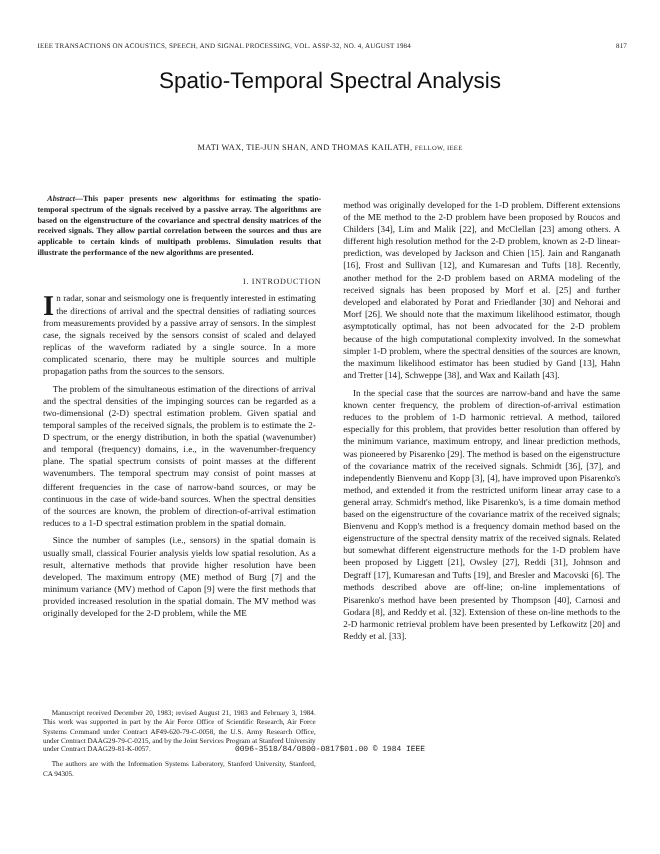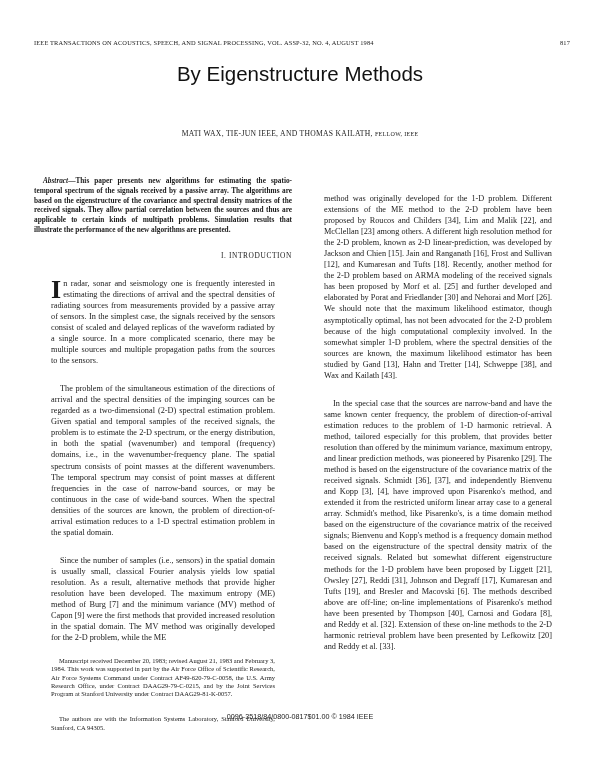--- a/index.html
+++ b/index.html
@@ -14,43 +14,43 @@
     .authors { position: absolute; top: 129px; left: 0; width: 600px; text-align: center;
                font-size: 7.6px; letter-spacing: 0.3px; }
     .authors .sc { font-size: 6px; }
     .col { position: absolute; font-size: 8.25px; line-height: 11.05px; text-align: justify; }
     .col-left { left: 34px; width: 258px; top: 176px; }
     .col-right { left: 307px; width: 262px; top: 176px; }
     .abstract { font-size: 7.3px; line-height: 9.8px; font-weight: bold; text-align: justify; margin: 0; }
     .abstract .lbl { font-style: italic; }
     .section-head { text-align: right; font-size: 7.4px; letter-spacing: 0.6px;
                     margin: 15px 0 3px 0; }
-    p { margin: 17px; text-indent: 9px; }
+    p { margin: 5px; text-indent: 9px; }
     p.noindent { text-indent: 0; }
     .dropcap { float: left; font-size: 26px; line-height: 20px; margin: 2px 2px 0 0; font-weight: bold; }
     .footnote { position: absolute; left: 34px; width: 258px; top: 640px;
                 font-size: 6.5px; line-height: 8.3px; text-align: justify; }
     .footnote p { text-indent: 8px; }
-    .copyright { position: absolute; top: 712px; left: 0; width: 600px; text-align: center;
-                 font-family: Liberation Sans, sans-serif; font-size: 7.2px; }
+    .copyright { position: absolute; top: 678px; left: 0; width: 600px; text-align: center;
+                 font-family: Liberation Mono, monospace; font-size: 7.2px; }
   </style>
 </head>
 <body>
 
 <div class="running-head">
   <span>IEEE TRANSACTIONS ON ACOUSTICS, SPEECH, AND SIGNAL PROCESSING, VOL. ASSP-32, NO. 4, AUGUST 1984</span>
   <span class="pg">817</span>
 </div>
 
 <div class="title">
-  <div>By Eigenstructure Methods</div>
+  <div>Spatio-Temporal Spectral Analysis</div>
 </div>
 
 <div class="authors">
-  <span>MATI WAX, TIE-JUN IEEE, AND THOMAS KAILATH,</span>
+  <span>MATI WAX, TIE-JUN SHAN, AND THOMAS KAILATH,</span>
   <span class="sc">FELLOW, IEEE</span>
 </div>
 
 <div class="col col-left">
   <p class="abstract">
     <span class="lbl">Abstract</span>—<span>This paper presents new algorithms for estimating the spatio-temporal spectrum of the signals received by a passive array. The algorithms are based on the eigenstructure of the covariance and spectral density matrices of the received signals. They allow partial correlation between the sources and thus are applicable to certain kinds of multipath problems. Simulation results that illustrate the performance of the new algorithms are presented.</span>
   </p>
   <div class="section-head">I. INTRODUCTION</div>
   <p class="noindent">
     <span class="dropcap">I</span><span>n radar, sonar and seismology one is frequently interested in estimating the directions of arrival and the spectral densities of radiating sources from measurements provided by a passive array of sensors. In the simplest case, the signals received by the sensors consist of scaled and delayed replicas of the waveform radiated by a single source. In a more complicated scenario, there may be multiple sources and multiple propagation paths from the sources to the sensors.</span>

